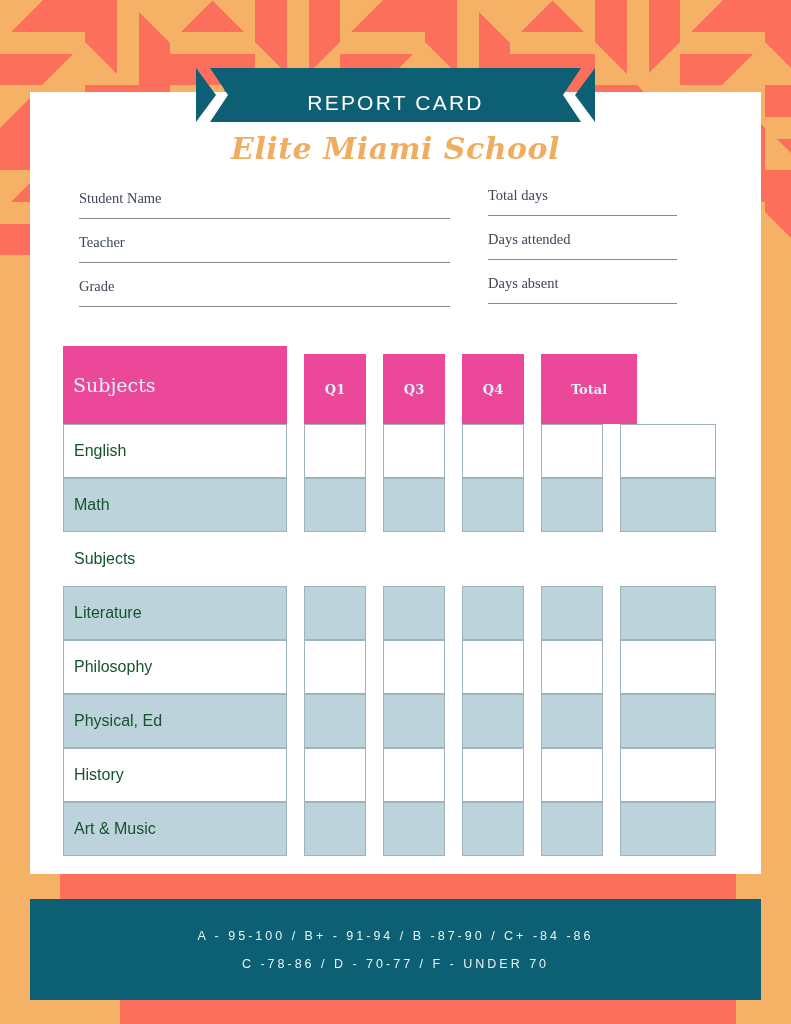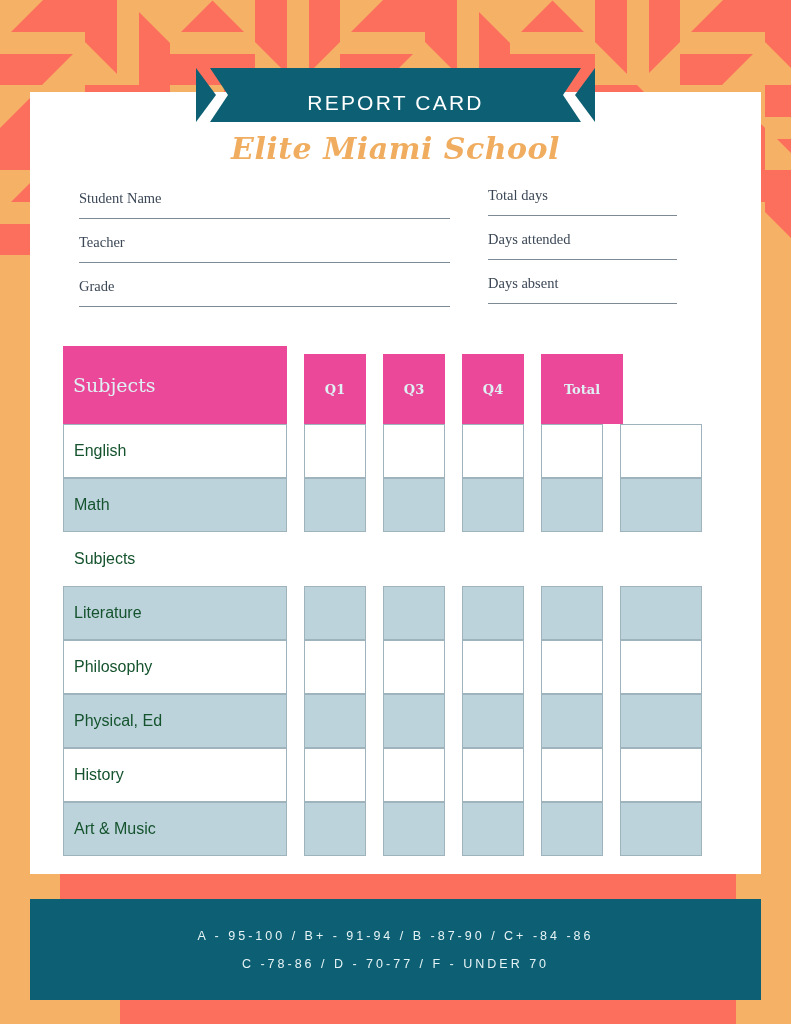--- a/index.html
+++ b/index.html
@@ -182,21 +182,21 @@
     align-items: flex-start;
   }
   .cell {
     box-sizing: border-box;
     margin-right: 17px;
   }
   .cell:last-child { margin-right: 0; }
 
   .c-subject { width: 224px; }
   .c-q       { width: 62px;  }
-  .c-total   { width: 82px;  }
+  .c-total   { width: 96px;  }
 
   
   .hrow .cell {
     background: #ec4899;
     color: #dff1f4;
     display: flex;
     align-items: center;
     font-family: "DejaVu Serif", serif;
   }
   .hrow .c-subject {

